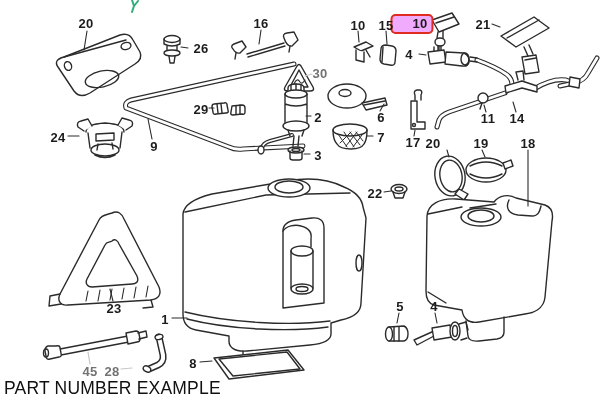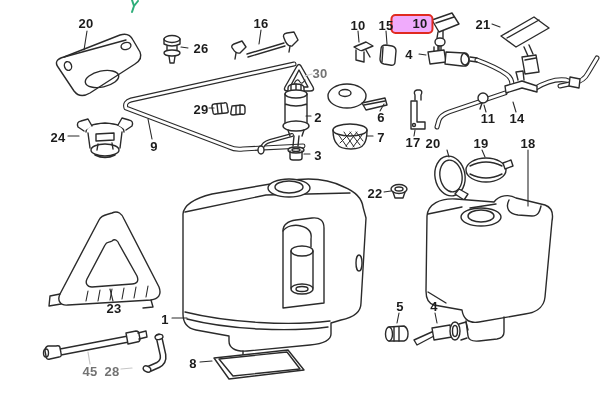--- a/index.html
+++ b/index.html
@@ -317,14 +317,15 @@
 <span class="pl" style="left:375px;top:193px">22</span>
 <span class="pl" style="left:114px;top:308px">23</span>
 <span class="pl" style="left:58px;top:137px">24</span>
 <span class="pl" style="left:86px;top:23px">20</span>
 <span class="pl" style="left:201px;top:48px">26</span>
 <span class="pl muted" style="left:90px;top:371px">45</span>
 <span class="pl muted" style="left:112px;top:371px">28</span>
 <span class="pl" style="left:201px;top:109px">29</span>
 <span class="pl muted" style="left:320px;top:73px">30</span>
 
+<div class="caption">PART NUMBER EXAMPLE</div>
 
 </div>
 
 </body></html>

